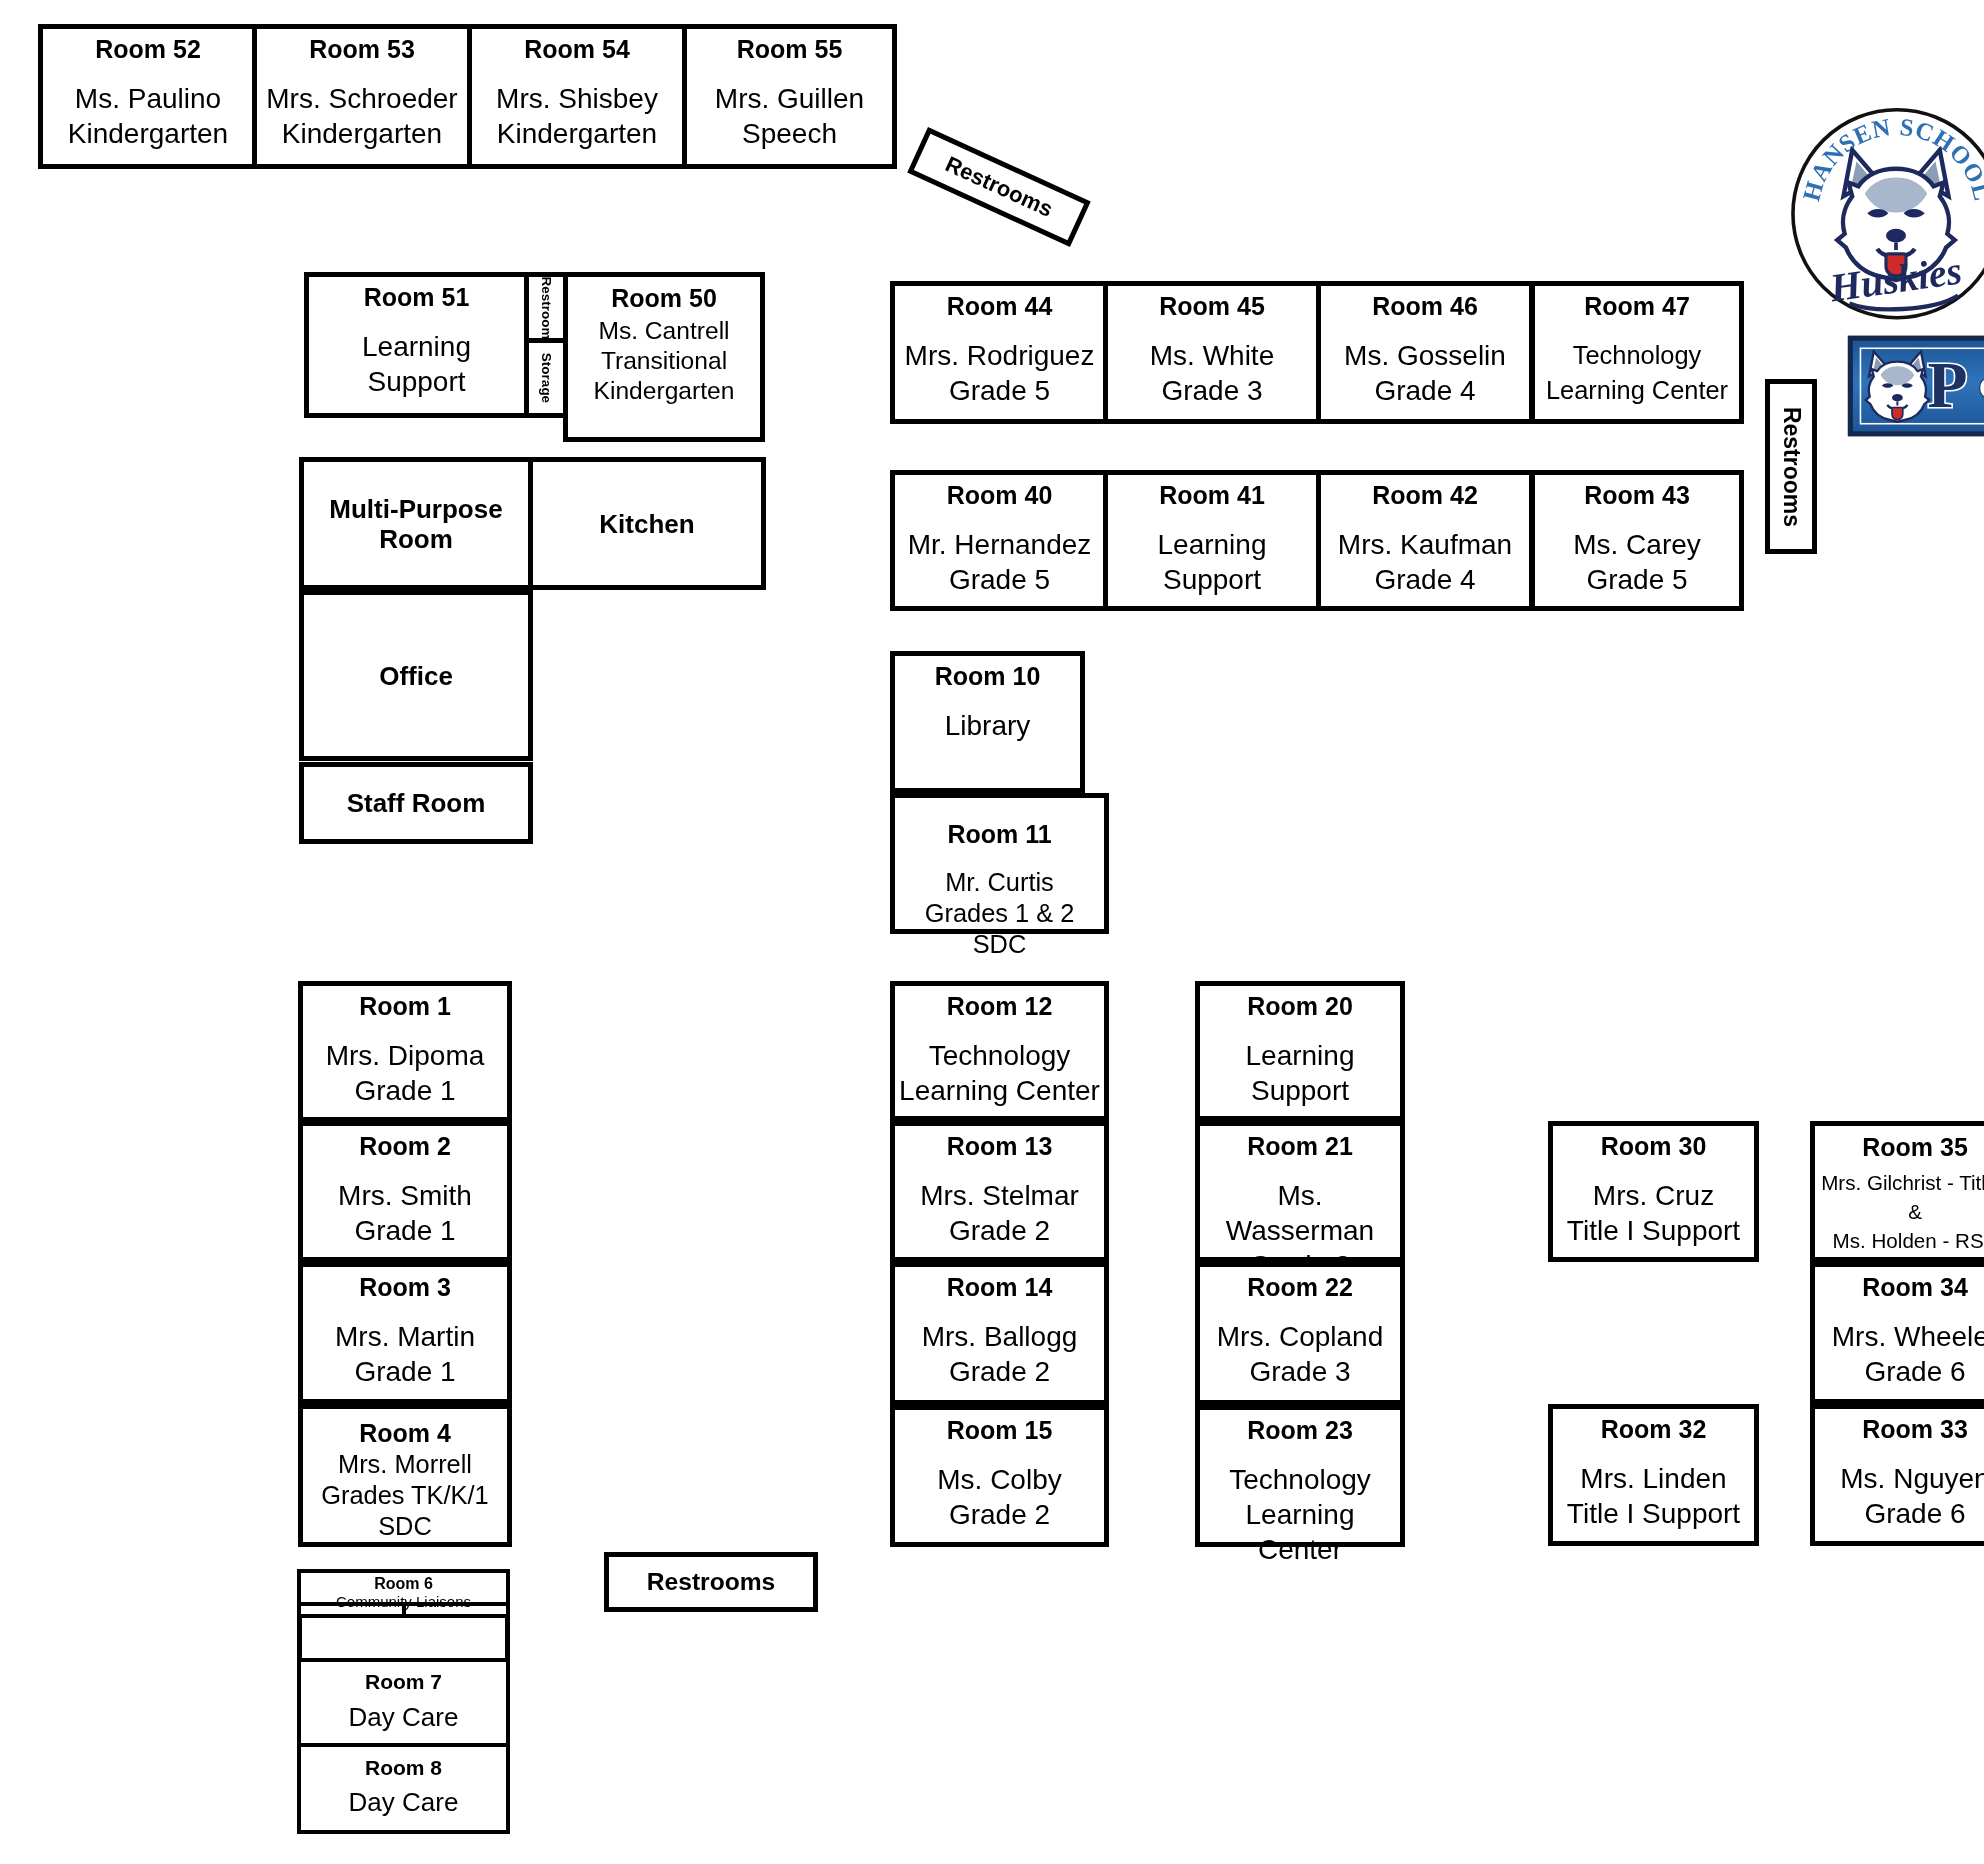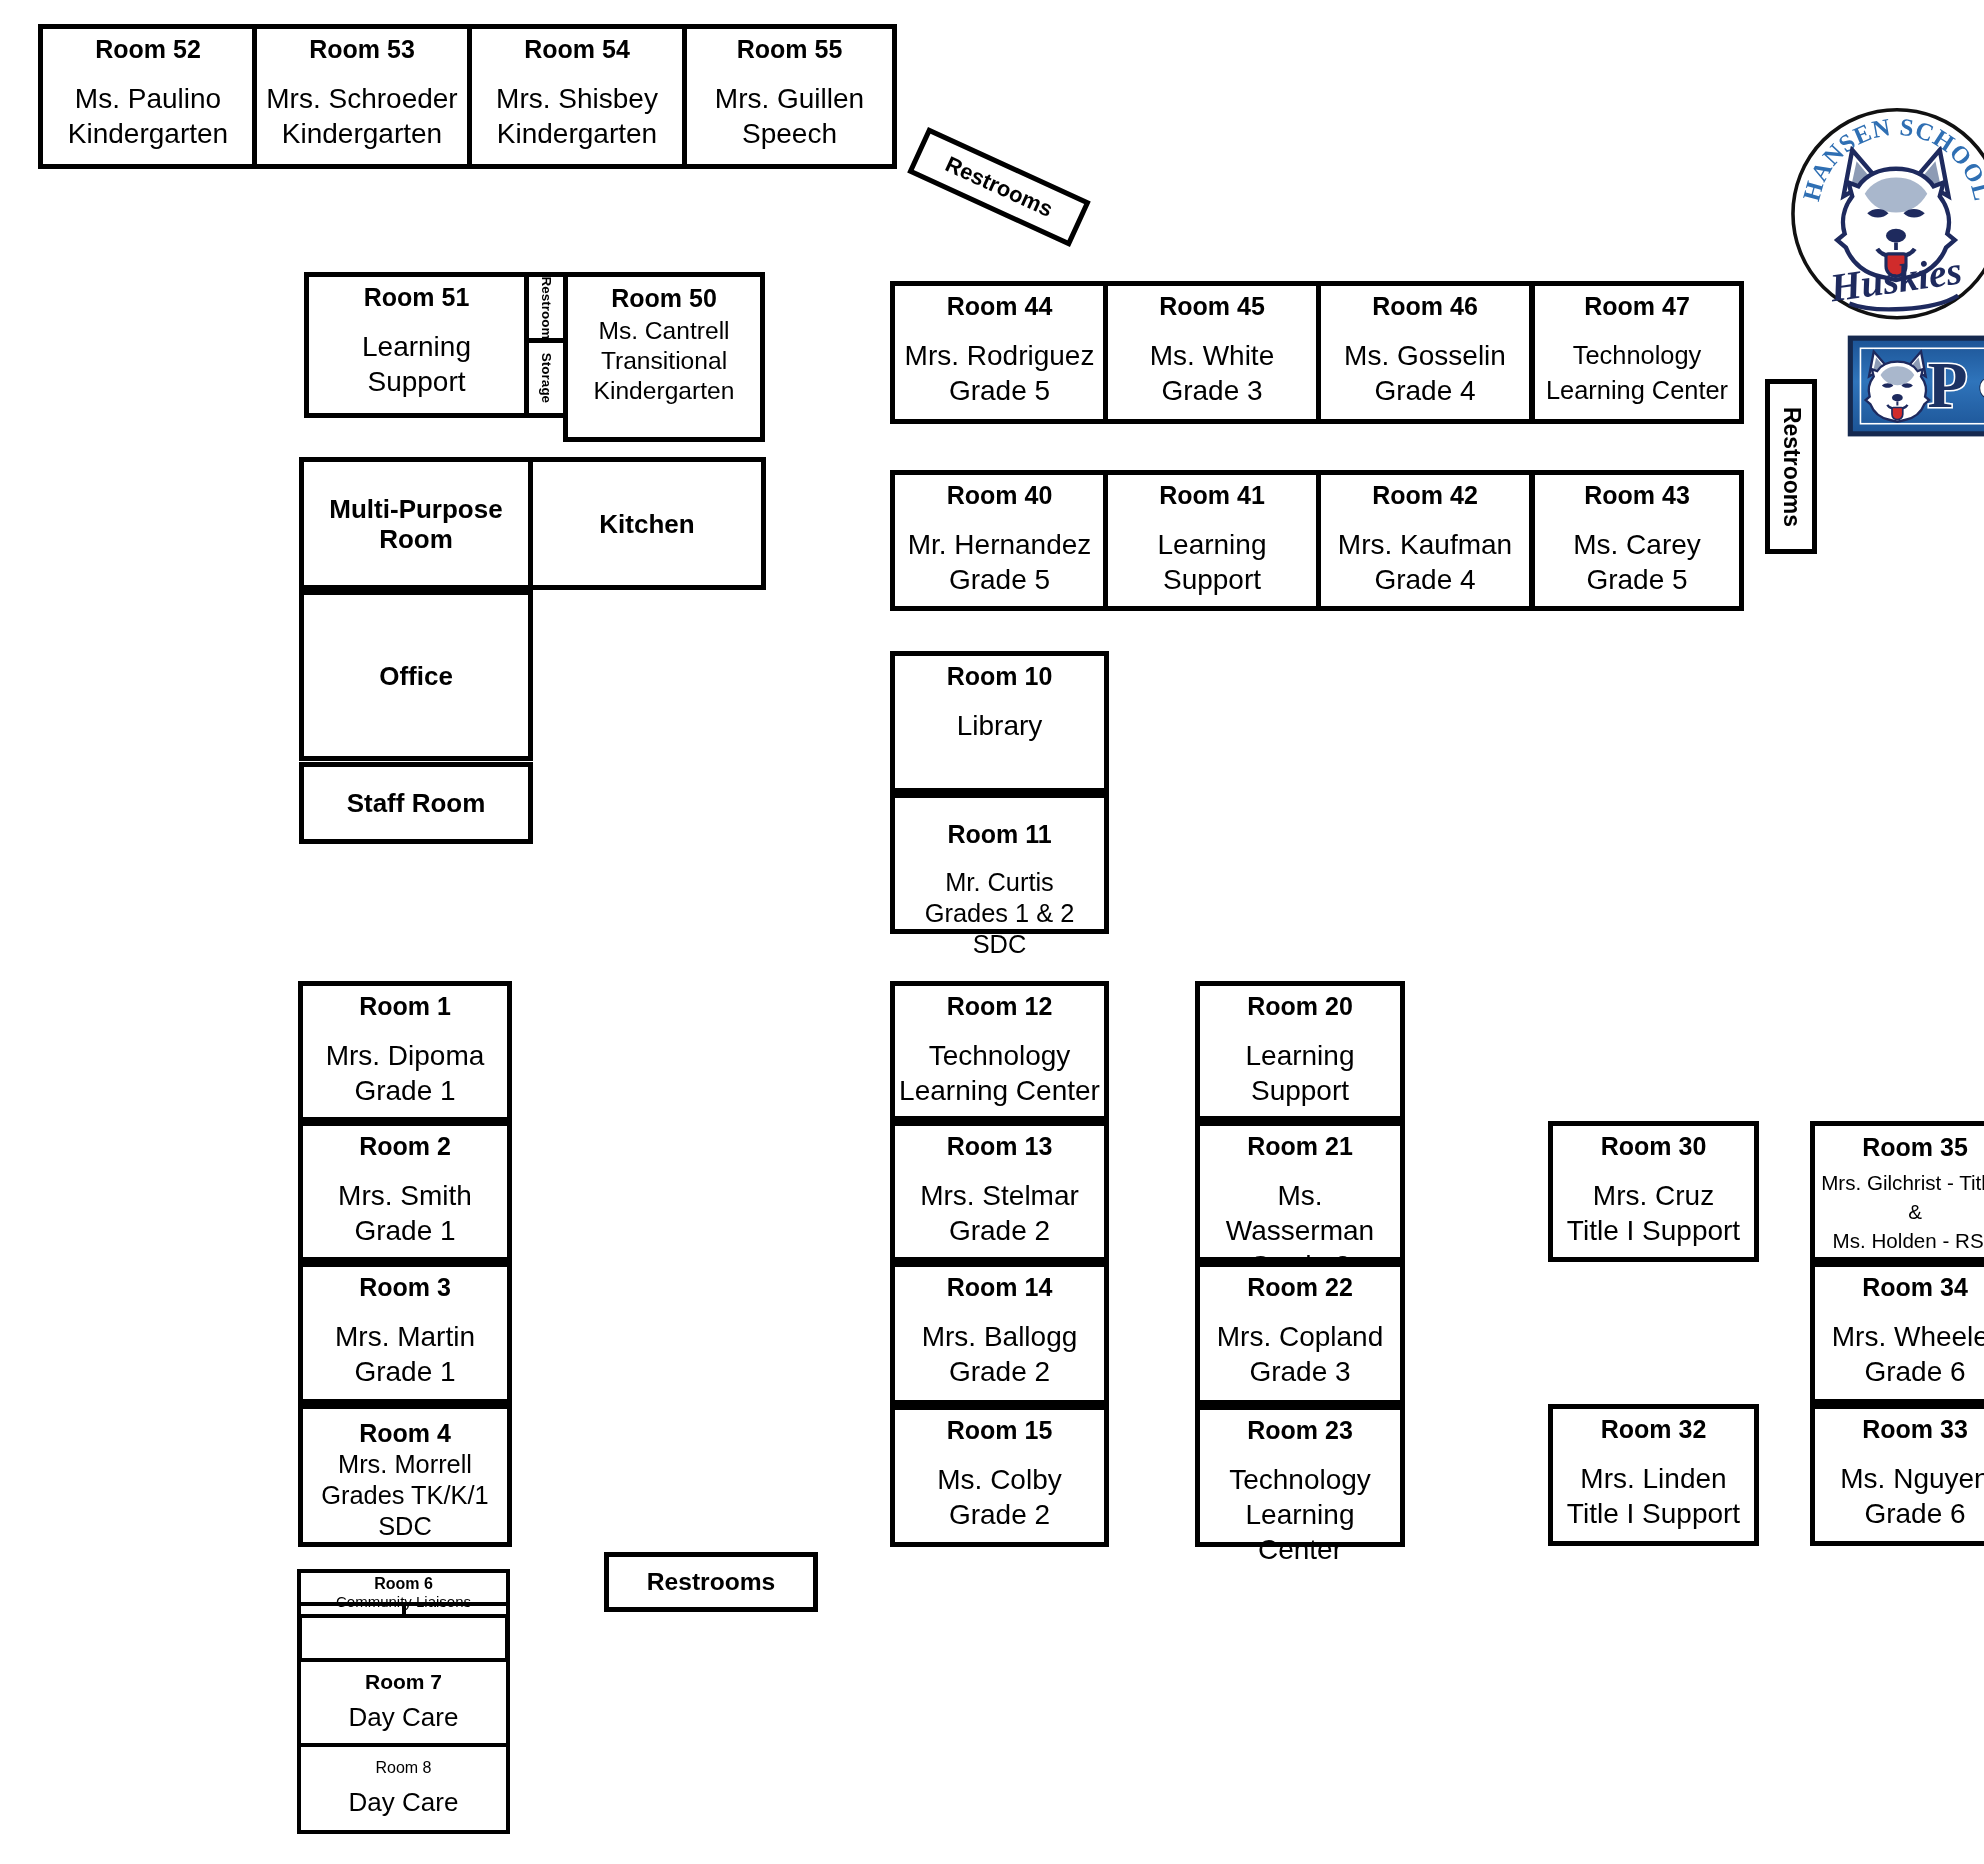--- a/index.html
+++ b/index.html
@@ -110,21 +110,21 @@
 
 <div class="bx" style="left:1530px;top:470px;width:214px;height:141px">
       <div class="rt">Room 43</div>
       <div class="rn">Ms. Carey<br>Grade 5</div>
     </div>
 
 <div class="bx" style="left:1765px;top:379px;width:52px;height:175px;border-width:5.6px">
       <div class="vt" style="font-size:23px">Restrooms</div>
     </div>
 
-<div class="bx" style="left:890px;top:651px;width:219px;height:142px">
+<div class="bx" style="left:890px;top:651px;width:195px;height:142px">
       <div class="rt">Room 10</div>
       <div class="rn">Library</div>
     </div>
 
 <div class="bx" style="left:890px;top:793px;width:219px;height:141px">
       <div class="rt" style="margin-top:22px">Room 11</div>
       <div style="font-size:25.4px;line-height:31px;margin-top:19px">Mr. Curtis<br>Grades 1 &amp; 2<br>SDC</div>
     </div>
 
 <div class="bx" style="left:298px;top:981px;width:214px;height:141px">
@@ -229,21 +229,21 @@
       <div style="font-weight:bold;font-size:16px;line-height:18px;margin-top:1.6px">Room 6</div>
       <div style="font-size:15px;line-height:17.5px">Community Liaisons</div>
     </div>
 
 <div class="bx" style="left:297px;top:1658px;width:213px;height:89px;border-width:4.4px">
       <div style="font-weight:bold;font-size:21px;line-height:24px;margin-top:8px">Room 7</div>
       <div style="font-size:26px;line-height:28px;margin-top:8.7px">Day Care</div>
     </div>
 
 <div class="bx" style="left:297px;top:1743px;width:213px;height:91px;border-width:4.4px">
-      <div style="font-weight:normal;font-size:16px;line-height:24px;margin-top:8.7px">Room 8</div>
+      <div style="font-weight:bold;font-size:21px;line-height:24px;margin-top:8.7px">Room 8</div>
       <div style="font-size:26px;line-height:28px;margin-top:8.7px">Day Care</div>
     </div>
 
 <div class="bx c" style="left:604px;top:1552px;width:214px;height:60px;border-width:5.6px">
       <div style="font-weight:bold;font-size:24.6px">Restrooms</div>
     </div>
 
 <div style="position:absolute;left:1887px;top:18px;width:873px;text-align:center;font-weight:bold;color:#0a0a0a;transform:scaleX(0.89);transform-origin:50% 0">
 <div style="font-size:104px;line-height:104px;letter-spacing:-1.6px;-webkit-text-stroke:3.6px #0a0a0a">Hansen School</div>
 <div style="font-size:104px;line-height:99px;letter-spacing:-1.6px;-webkit-text-stroke:3.6px #0a0a0a">Campus Map</div>

